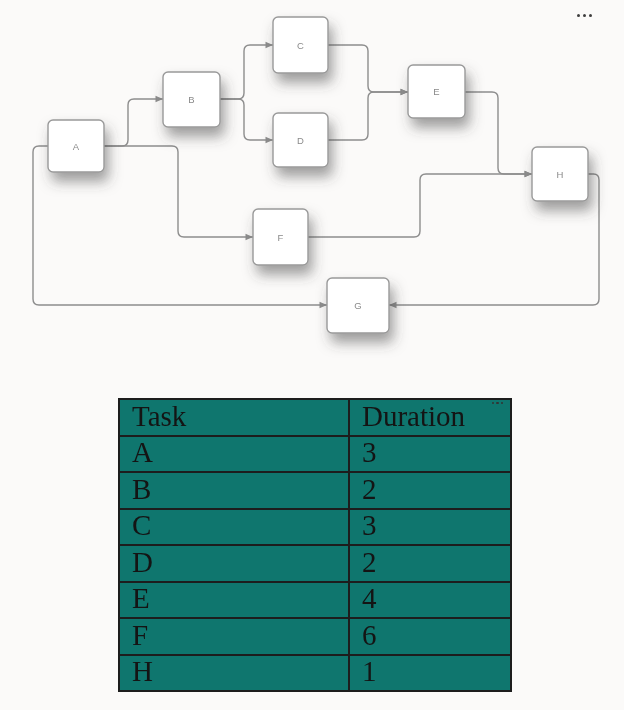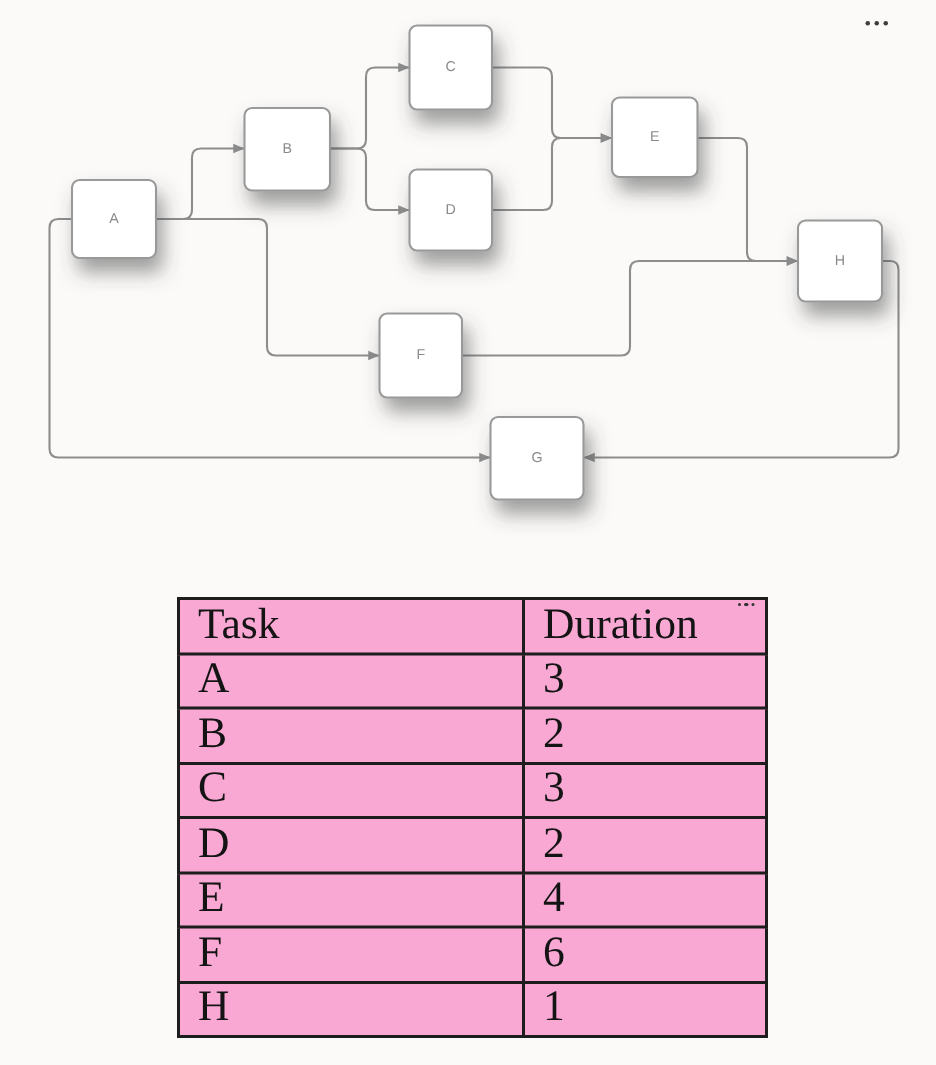--- a/index.html
+++ b/index.html
@@ -21,21 +21,21 @@
   #diagram-menu { left:577px; top:14px; gap:2.6px; }
   #diagram-menu .dot { width:3.2px; height:3.2px; }
   #table-menu { left:374px; top:4px; gap:2px; }
   #table-menu .dot { width:2.3px; height:2.3px; background:#333; }
 
   
   .table-wrap { position:absolute; left:118px; top:398px; width:394px; }
   table.task-table {
     border-collapse:collapse; table-layout:fixed; width:392px;
     font-family:"Liberation Serif", serif; font-size:29px; color:#141414;
-    background:#f9a8d4;
+    background:#0f766e;
   }
   table.task-table th, table.task-table td {
     border:2px solid #1d1d1d;
     font-weight:normal; text-align:left;
     padding:0 4px 3px 12px;
     height:31.5px; line-height:1.05;
     vertical-align:middle;
     overflow:hidden; white-space:nowrap;
   }
   col.c-task { width:230px; }

